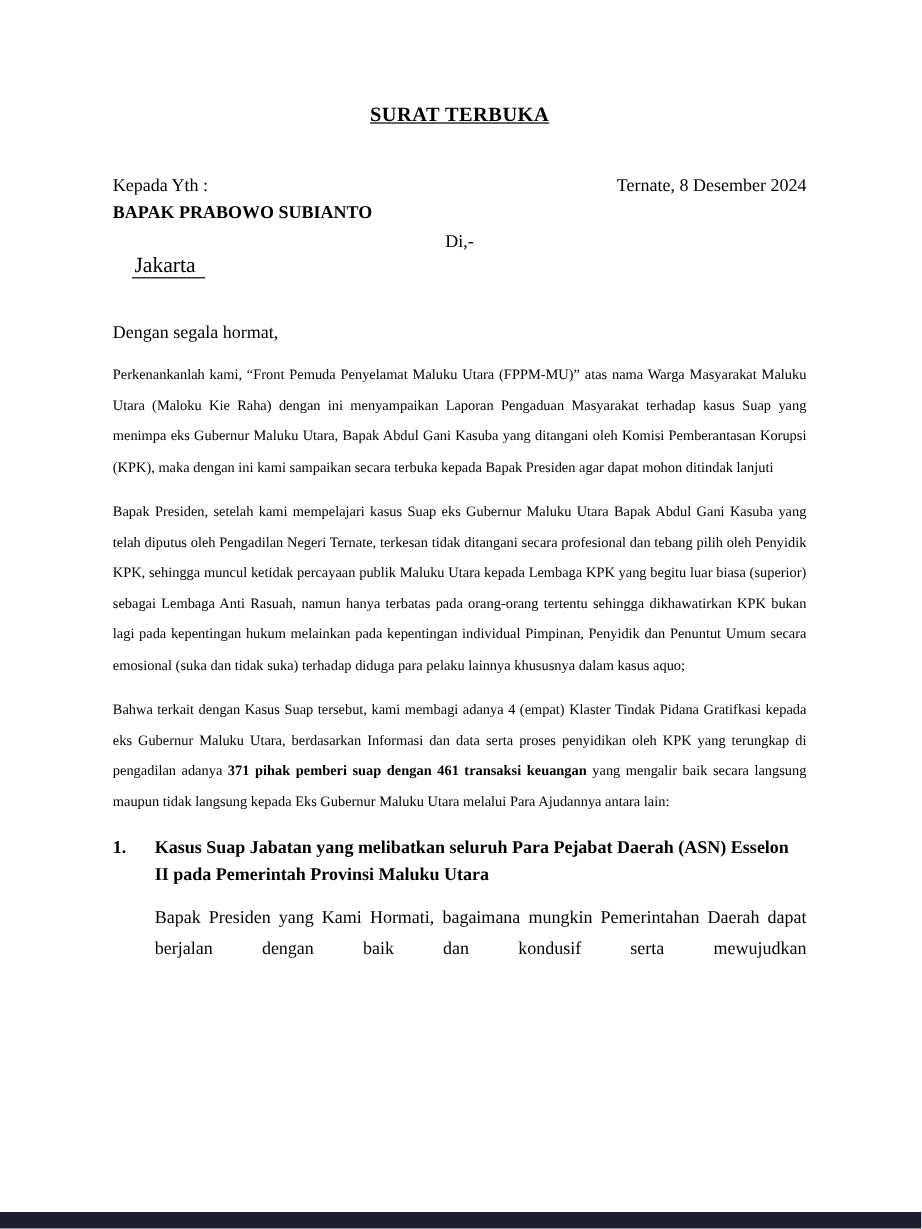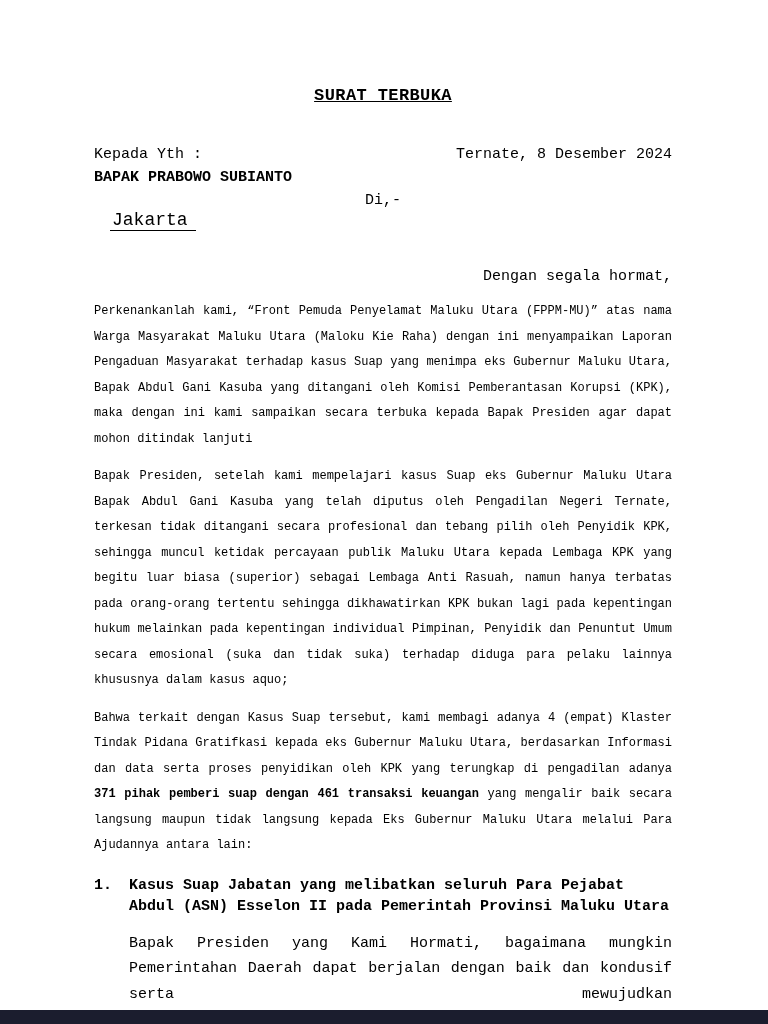--- a/index.html
+++ b/index.html
@@ -6,21 +6,21 @@
     margin: 0;
     padding: 0;
     background: #ffffff;
   }
   .page {
     position: relative;
     width: 768px;
     height: 1024px;
     background: var(--page-background, #ffffff);
     color: var(--text, #000000);
-    font-family: Liberation Mono, monospace;
+    font-family: Liberation Serif, serif;
     overflow: hidden;
   }
   .content {
     padding: 86px 96px 0 94px;
   }
   .doc-title {
     text-align: center;
     font-weight: bold;
     font-size: 17px;
     letter-spacing: 0.4px;
@@ -52,21 +52,20 @@
   .city-underline {
     display: inline-block;
     margin-left: 16px;
     padding: 0 8px 1px 2px;
     border-bottom: 1.5px solid #000;
   }
   .salutation {
     margin-top: 34px;
     font-size: 15px;
     line-height: 24px;
-    text-align: right;
   }
   p.body-par {
     font-size: 12px;
     line-height: 25.5px;
     text-align: justify;
     margin: 12px 0 0 0;
   }
   p.first-par { margin-top: 10px; }
   .list-row {
     display: flex;
@@ -127,21 +126,21 @@
     <div class="salutation">Dengan segala hormat,</div>
 
     <p class="body-par first-par">Perkenankanlah kami, “Front Pemuda Penyelamat Maluku Utara (FPPM-MU)” atas nama Warga Masyarakat Maluku Utara (Maloku Kie Raha) dengan ini menyampaikan Laporan Pengaduan Masyarakat terhadap kasus Suap yang menimpa eks Gubernur Maluku Utara, Bapak Abdul Gani Kasuba yang ditangani oleh Komisi Pemberantasan Korupsi (KPK), maka dengan ini kami sampaikan secara terbuka kepada Bapak Presiden agar dapat mohon ditindak lanjuti</p>
 
     <p class="body-par">Bapak Presiden, setelah kami mempelajari kasus Suap eks Gubernur Maluku Utara Bapak Abdul Gani Kasuba yang telah diputus oleh Pengadilan Negeri Ternate, terkesan tidak ditangani secara profesional dan tebang pilih oleh Penyidik KPK, sehingga muncul ketidak percayaan publik Maluku Utara kepada Lembaga KPK yang begitu luar biasa (superior) sebagai Lembaga Anti Rasuah, namun hanya terbatas pada orang-orang tertentu sehingga dikhawatirkan KPK bukan lagi pada kepentingan hukum melainkan pada kepentingan individual Pimpinan, Penyidik dan Penuntut Umum secara emosional (suka dan tidak suka) terhadap diduga para pelaku lainnya khususnya dalam kasus aquo;</p>
 
     <p class="body-par"><span>Bahwa terkait dengan Kasus Suap tersebut, kami membagi adanya 4 (empat) Klaster Tindak Pidana Gratifkasi kepada eks Gubernur Maluku Utara, berdasarkan Informasi dan data serta proses penyidikan oleh KPK yang terungkap di pengadilan adanya </span><span class="inline-bold">371 pihak pemberi suap dengan 461 transaksi keuangan</span><span> yang mengalir baik secara langsung maupun tidak langsung kepada Eks Gubernur Maluku Utara melalui Para Ajudannya antara lain:</span></p>
 
     <div class="list-row">
       <div class="list-num">1.</div>
-      <div class="list-heading">Kasus Suap Jabatan yang melibatkan seluruh Para Pejabat Abdul (ASN) Esselon II pada Pemerintah Provinsi Maluku Utara</div>
+      <div class="list-heading">Kasus Suap Jabatan yang melibatkan seluruh Para Pejabat Daerah (ASN) Esselon II pada Pemerintah Provinsi Maluku Utara</div>
     </div>
 
     <p class="list-body">Bapak Presiden yang Kami Hormati, bagaimana mungkin Pemerintahan Daerah dapat berjalan dengan baik dan kondusif serta mewujudkan</p>
 
   </div>
 
   <div class="viewer-bottom-bar"></div>
 </div>
 
 </body></html>

